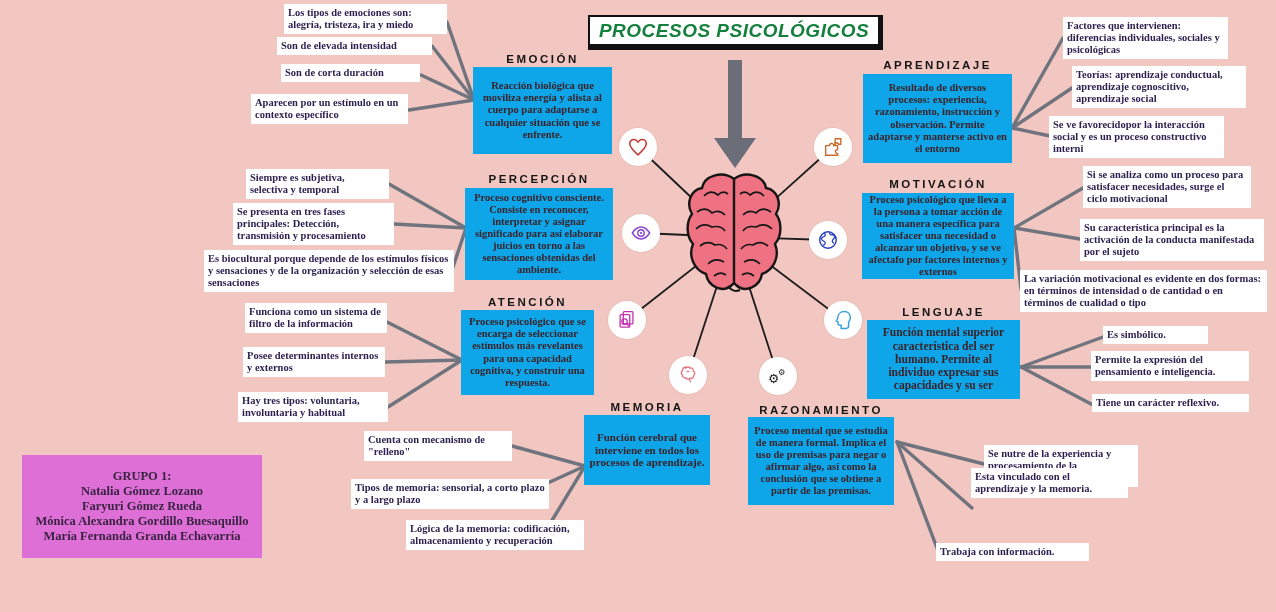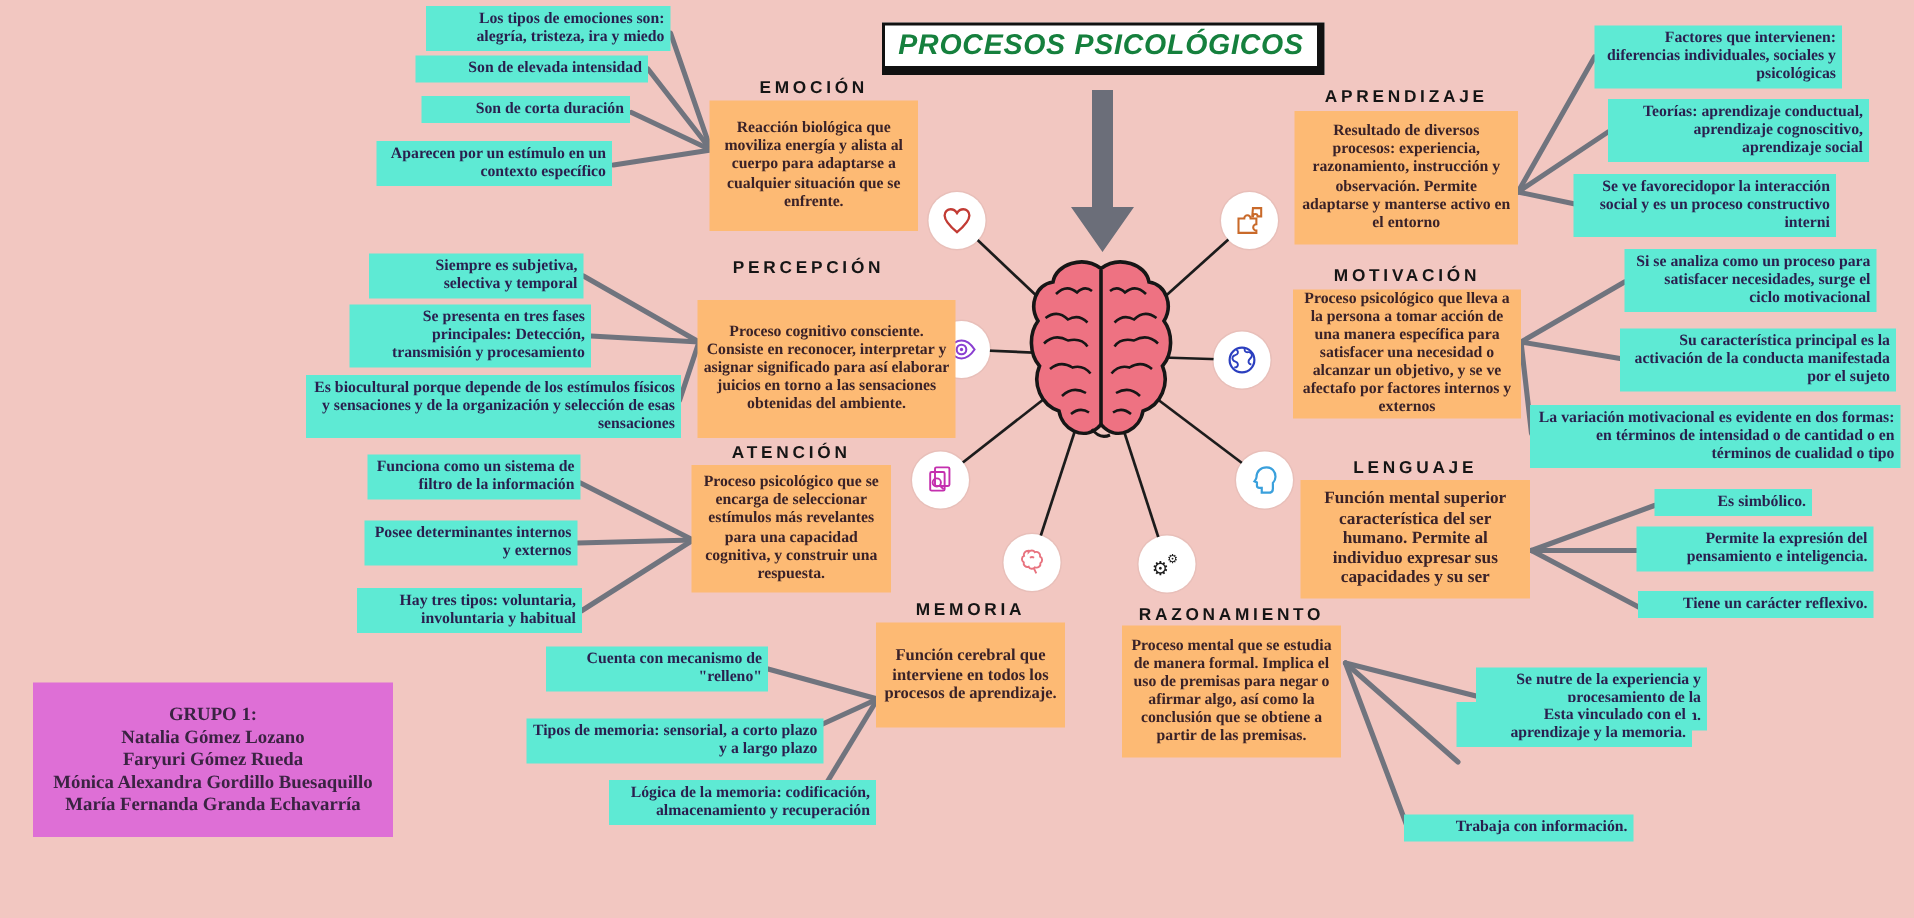--- a/index.html
+++ b/index.html
@@ -1,21 +1,21 @@
 <!DOCTYPE html>
 <html><head>
 <meta charset="utf-8">
 <style>
   html,body{margin:0;padding:0;}
   .canvas{position:relative;width:1276px;height:612px;background:#f2c7c1;overflow:hidden;
           font-family:"Liberation Serif", serif;}
   .layer{position:absolute;left:0;top:0;pointer-events:none;}
-  .sub{position:absolute;background:#5eead4;color:#2a1f4e;font-weight:bold;
-       font-size:10.5px;line-height:1.14;text-align:right;padding:3px 4px;box-sizing:border-box;}
-  .desc{position:absolute;background:#fdba74;color:#3a2228;font-weight:bold;
+  .sub{position:absolute;background:#ffffff;color:#2a1f4e;font-weight:bold;
+       font-size:10.5px;line-height:1.14;text-align:left;padding:3px 4px;box-sizing:border-box;}
+  .desc{position:absolute;background:#0ea5e9;color:#3a2228;font-weight:bold;
         font-size:10.5px;line-height:1.15;text-align:center;padding:3px 4px;box-sizing:border-box;
         display:flex;align-items:center;justify-content:center;}
   .hdr{position:absolute;font-family:"Liberation Sans", sans-serif;font-weight:bold;
        font-size:11.5px;letter-spacing:2.5px;color:#151515;text-align:center;white-space:nowrap;}
   .title-box{position:absolute;left:588px;top:15px;width:288px;height:27px;background:#ffffff;
              border:2px solid #111;border-right-width:5px;border-bottom-width:6px;
              display:flex;align-items:center;justify-content:center;}
   .title-text{font-family:"Liberation Sans", sans-serif;font-weight:bold;font-style:italic;
               font-size:19px;letter-spacing:0.5px;color:#15803d;white-space:nowrap;}
   .icon-circle{position:absolute;width:38px;height:38px;border-radius:50%;background:#fff;
@@ -158,21 +158,21 @@
   </div>
 
   <div class="hdr" style="left:473px;top:53px;width:139px;">EMOCIÓN</div>
   <div class="desc" style="left:473px;top:67px;width:139px;height:87px;">Reacción biológica que moviliza energía y alista al cuerpo para adaptarse a cualquier situación que se enfrente.</div>
   <div class="sub" style="left:284px;top:4px;width:163px;">Los tipos de emociones son: alegría, tristeza, ira y miedo</div>
   <div class="sub" style="left:277px;top:37px;width:155px;">Son de elevada intensidad</div>
   <div class="sub" style="left:281px;top:64px;width:139px;">Son de corta duración</div>
   <div class="sub" style="left:251px;top:94px;width:157px;">Aparecen por un estímulo en un contexto específico</div>
 
   <div class="hdr" style="left:465px;top:173px;width:148px;">PERCEPCIÓN</div>
-  <div class="desc" style="left:465px;top:200px;width:172px;height:92px;">Proceso cognitivo consciente. Consiste en reconocer, interpretar y asignar significado para así elaborar juicios en torno a las sensaciones obtenidas del ambiente.</div>
+  <div class="desc" style="left:465px;top:188px;width:148px;height:92px;">Proceso cognitivo consciente. Consiste en reconocer, interpretar y asignar significado para así elaborar juicios en torno a las sensaciones obtenidas del ambiente.</div>
   <div class="sub" style="left:246px;top:169px;width:143px;">Siempre es subjetiva, selectiva y temporal</div>
   <div class="sub" style="left:233px;top:203px;width:161px;">Se presenta en tres fases principales: Detección, transmisión y procesamiento</div>
   <div class="sub" style="left:204px;top:250px;width:250px;">Es biocultural porque depende de los estímulos físicos y sensaciones y de la organización y selección de esas sensaciones</div>
 
   <div class="hdr" style="left:461px;top:296px;width:133px;">ATENCIÓN</div>
   <div class="desc" style="left:461px;top:310px;width:133px;height:85px;">Proceso psicológico que se encarga de seleccionar estímulos más revelantes para una capacidad cognitiva, y construir una respuesta.</div>
   <div class="sub" style="left:245px;top:303px;width:142px;">Funciona como un sistema de filtro de la información</div>
   <div class="sub" style="left:243px;top:347px;width:142px;">Posee determinantes internos y externos</div>
   <div class="sub" style="left:238px;top:392px;width:150px;">Hay tres tipos: voluntaria, involuntaria y habitual</div>
 

